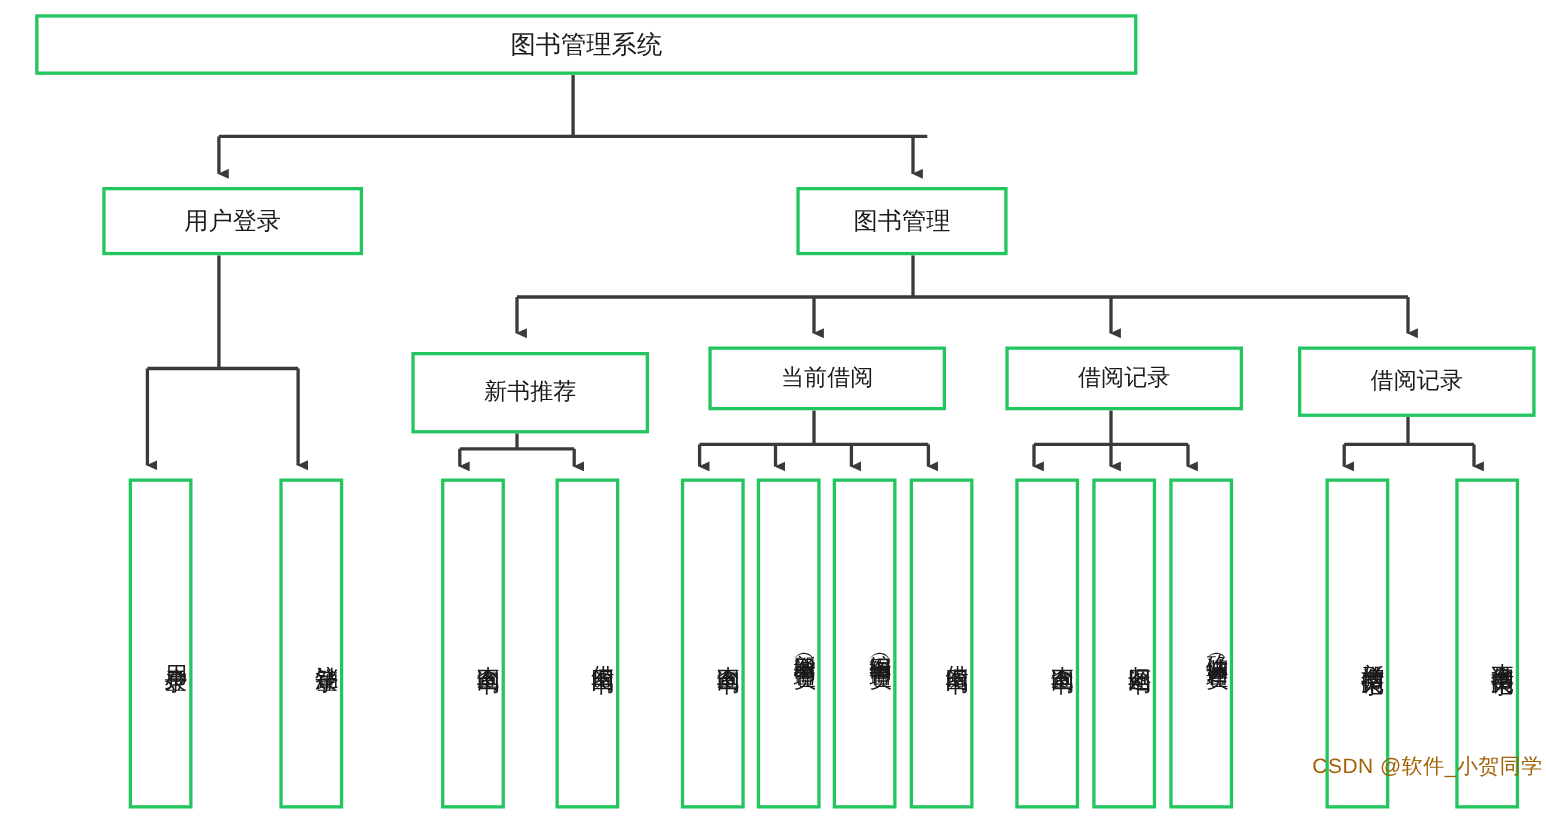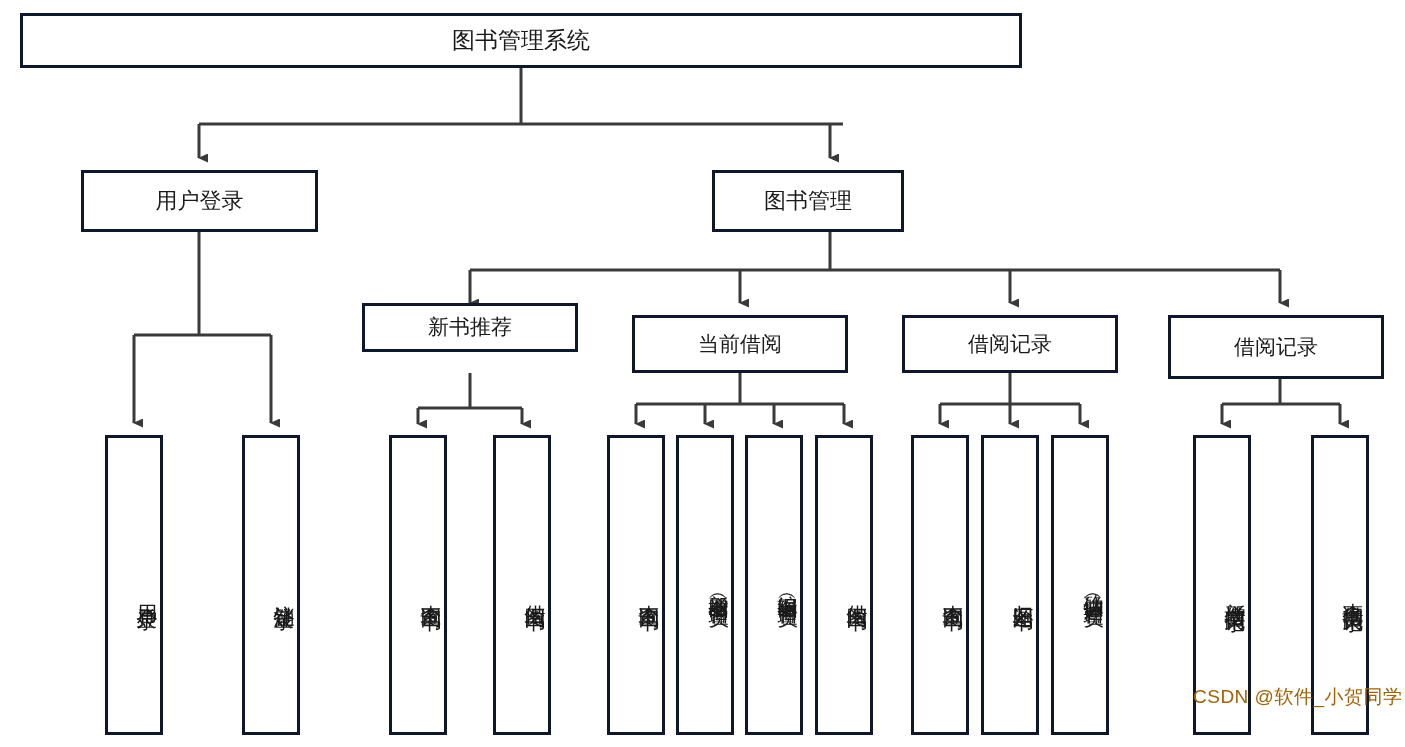--- a/index.html
+++ b/index.html
@@ -23,28 +23,29 @@
     position: absolute;
     left: 0;
     top: 0;
     width: 1405px;
     height: 747px;
     pointer-events: none;
   }
   .node {
     position: absolute;
     box-sizing: border-box;
-    border: 3px solid #0f172a;
+    border: 3px solid #22c55e;
     background: #ffffff;
     display: flex;
     align-items: center;
     justify-content: center;
     text-align: right;
     color: #1a1a1a;
     line-height: 1.25;
+    margin-left: 12px;
   }
   .node.root-node {
     font-size: 23px;
   }
   .node.branch-node {
     font-size: 22px;
   }
   .node.sub-node {
     font-size: 21px;
   }
@@ -134,21 +135,21 @@
   </div>
 
   <div class="node branch-node" style="left:81px; top:170px; width:237px; height:62px;">
     <span class="node-label">用户登录</span>
   </div>
 
   <div class="node branch-node" style="left:712px; top:170px; width:192px; height:62px;">
     <span class="node-label">图书管理</span>
   </div>
 
-  <div class="node sub-node" style="left:362px; top:303px; width:216px; height:49px;">
+  <div class="node sub-node" style="left:362px; top:320px; width:216px; height:74px;">
     <span class="node-label">新书推荐</span>
   </div>
 
   <div class="node sub-node" style="left:632px; top:315px; width:216px; height:58px;">
     <span class="node-label">当前借阅</span>
   </div>
 
   <div class="node sub-node" style="left:902px; top:315px; width:216px; height:58px;">
     <span class="node-label">借阅记录</span>
   </div>

